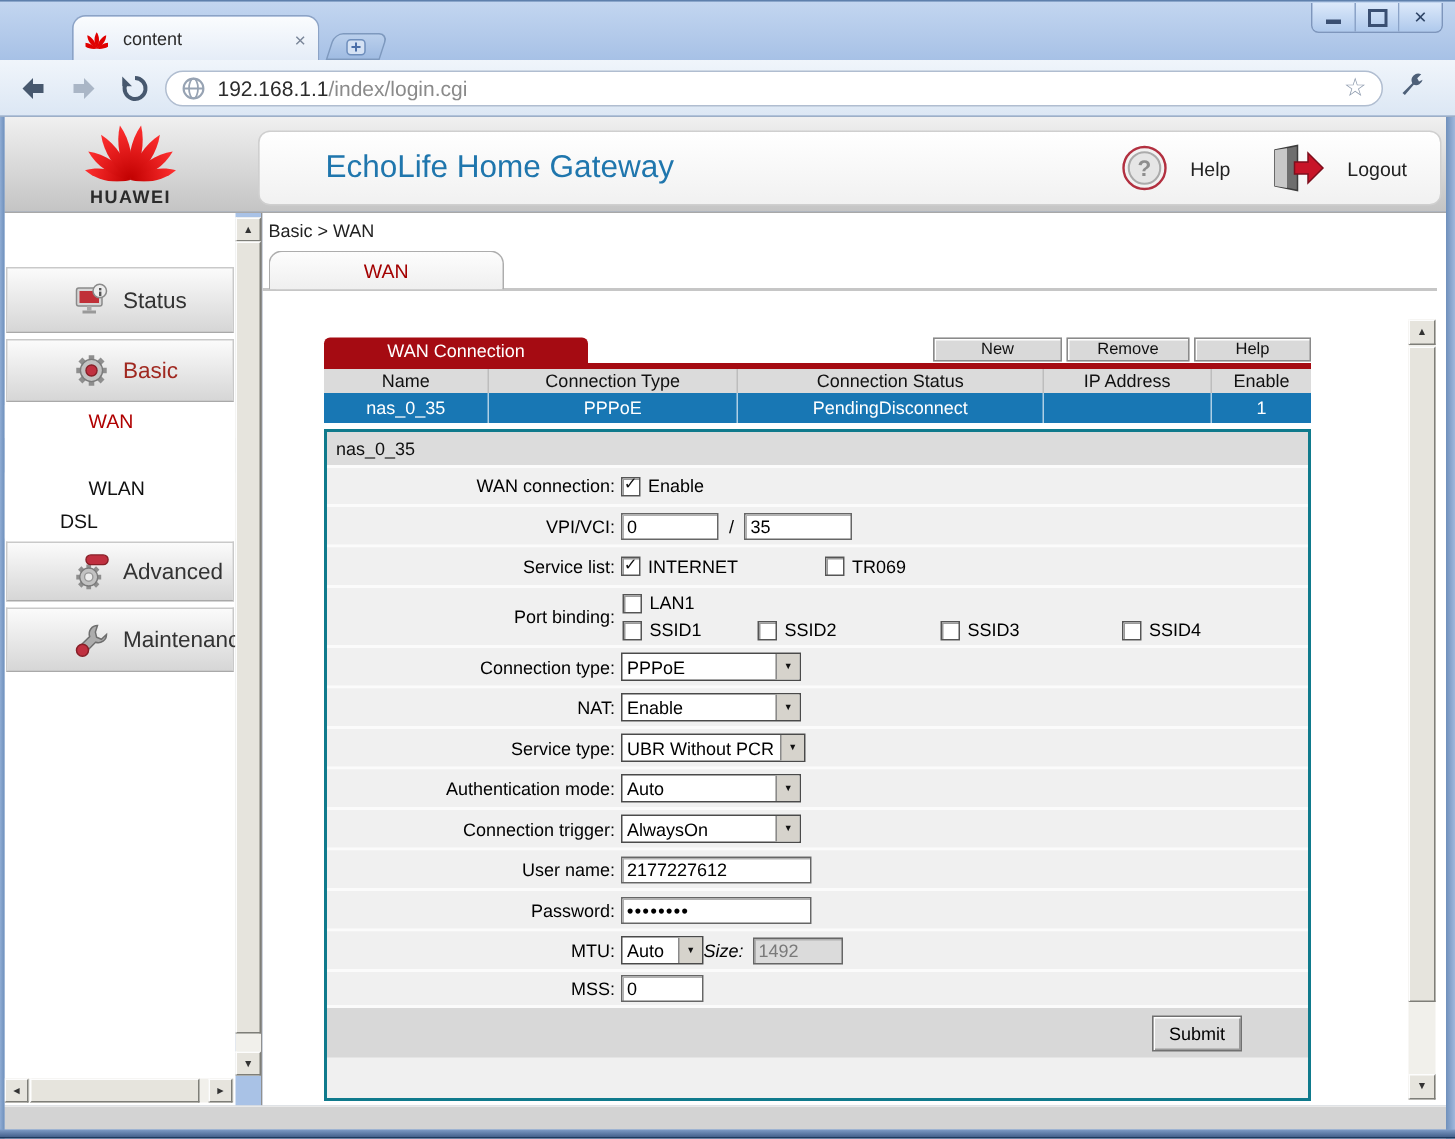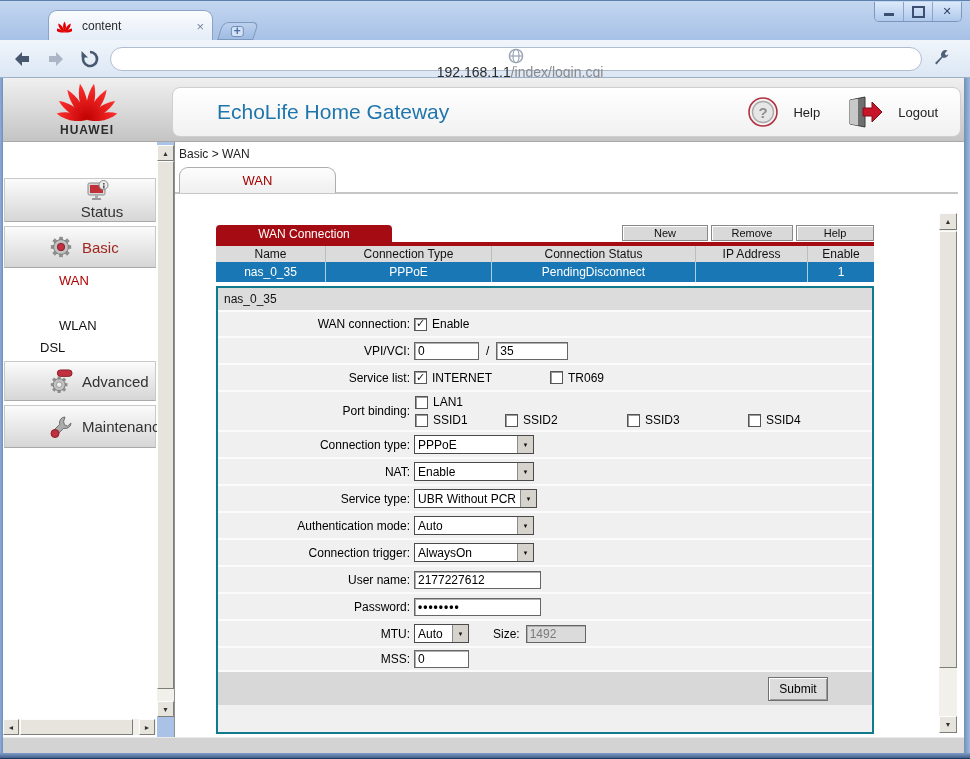--- a/index.html
+++ b/index.html
@@ -23,21 +23,21 @@
     border-right:1px solid #8BA3C8;display:flex;align-items:center;justify-content:center;
     color:#2F4566;font-size:11px;}
   .wcbtn:last-child{border-right:none;}
   .glyph-min{width:10px;height:3px;background:#3A4F72;margin-top:6px;}
   .glyph-max{width:9px;height:8px;border:2px solid #3A4F72;}
   .toolbar{position:absolute;left:0;top:40px;width:970px;height:38px;
     background:linear-gradient(#F0F5FB,#DCE7F4);border-bottom:1px solid #9DAFC7;box-sizing:border-box;
     display:flex;align-items:center;}
   .navbtn{margin-left:10px;display:flex;align-items:center;justify-content:center;width:24px;height:24px;}
   .omnibox{margin-left:8px;width:812px;height:24px;background:#FFF;border:1px solid #B0BDD0;
-    border-radius:13px;display:flex;align-items:center;padding:0 10px;box-sizing:border-box;flex-direction:column;}
+    border-radius:13px;display:flex;align-items:center;padding:0 10px;box-sizing:border-box;}
   .url{font-size:14px;margin-left:8px;flex:1;white-space:nowrap;}
   .url .host{color:#2B2B2B;}
   .url .path{color:#8A8A8A;}
   .star{color:#8C99AC;font-size:17px;}
   .wrench{margin-left:10px;}
   
   .wb-left{position:absolute;left:0;top:78px;width:3px;height:681px;background:linear-gradient(90deg,#8FACD4,#6F90BC);}
   .wb-right{position:absolute;left:964px;top:78px;width:6px;height:681px;background:linear-gradient(90deg,#6F90BC,#9FB8DC);}
   .wb-bottom{position:absolute;left:0;top:753px;width:970px;height:6px;
     background:linear-gradient(#7E9CC6,#44618C);border-bottom:1px solid #1E3A5E;box-sizing:border-box;}
@@ -242,21 +242,21 @@
           <path d="M17 12 h9 V6 l10 10 -10 10 v-6 h-9 Z" fill="#C81428" stroke="#7E0E1C"></path>
         </svg>
       </span>
       <span class="gap14"></span>
       <span class="hdr-label">Logout</span>
     </div>
   </div>
 </div>
 
 <div class="sidebar">
-  <div class="nav-bar" style="top:36px;height:44px;flex-direction:column;">
+  <div class="nav-bar" style="top:36px;height:44px;">
     <span class="nicon">
       <svg width="24" height="24" viewBox="0 0 24 24">
         <rect x="2" y="4" width="17" height="12" rx="1.5" fill="#D6D6D6" stroke="#8A8A8A"></rect>
         <rect x="4" y="6" width="13" height="8" fill="#C03038"></rect>
         <rect x="9" y="16" width="3" height="3" fill="#AAA"></rect>
           <rect x="6" y="19" width="9" height="2" fill="#999"></rect>
         <circle cx="17.5" cy="6" r="4.5" fill="#EDEDED" stroke="#8A8A8A"></circle>
         <rect x="17" y="4" width="1.6" height="1.6" fill="#555"></rect>
           <rect x="17" y="6.4" width="1.6" height="3" fill="#555"></rect>
       </svg>
@@ -521,21 +521,21 @@
 
   <div class="frow r27">
     <span class="flabel">MTU:</span>
     <span class="ctrl">
       <span class="sel w55">
         <span class="selt">Auto</span>
         <span class="selb">
             <span>▼</span>
           </span>
       </span>
-      <span class="cbl" style="margin-left:24px;margin-right:6px;">Size:</span>
+      <span class="cbl" style="margin-left:0;margin-right:6px;font-style:italic;">Size:</span>
       <input class="ti dis w60" disabled="" value="1492" style="">
     </span>
   </div>
 
   <div class="frow r24">
     <span class="flabel">MSS:</span>
     <span class="ctrl">
       <input class="ti w55" value="0" style="">
     </span>
   </div>

